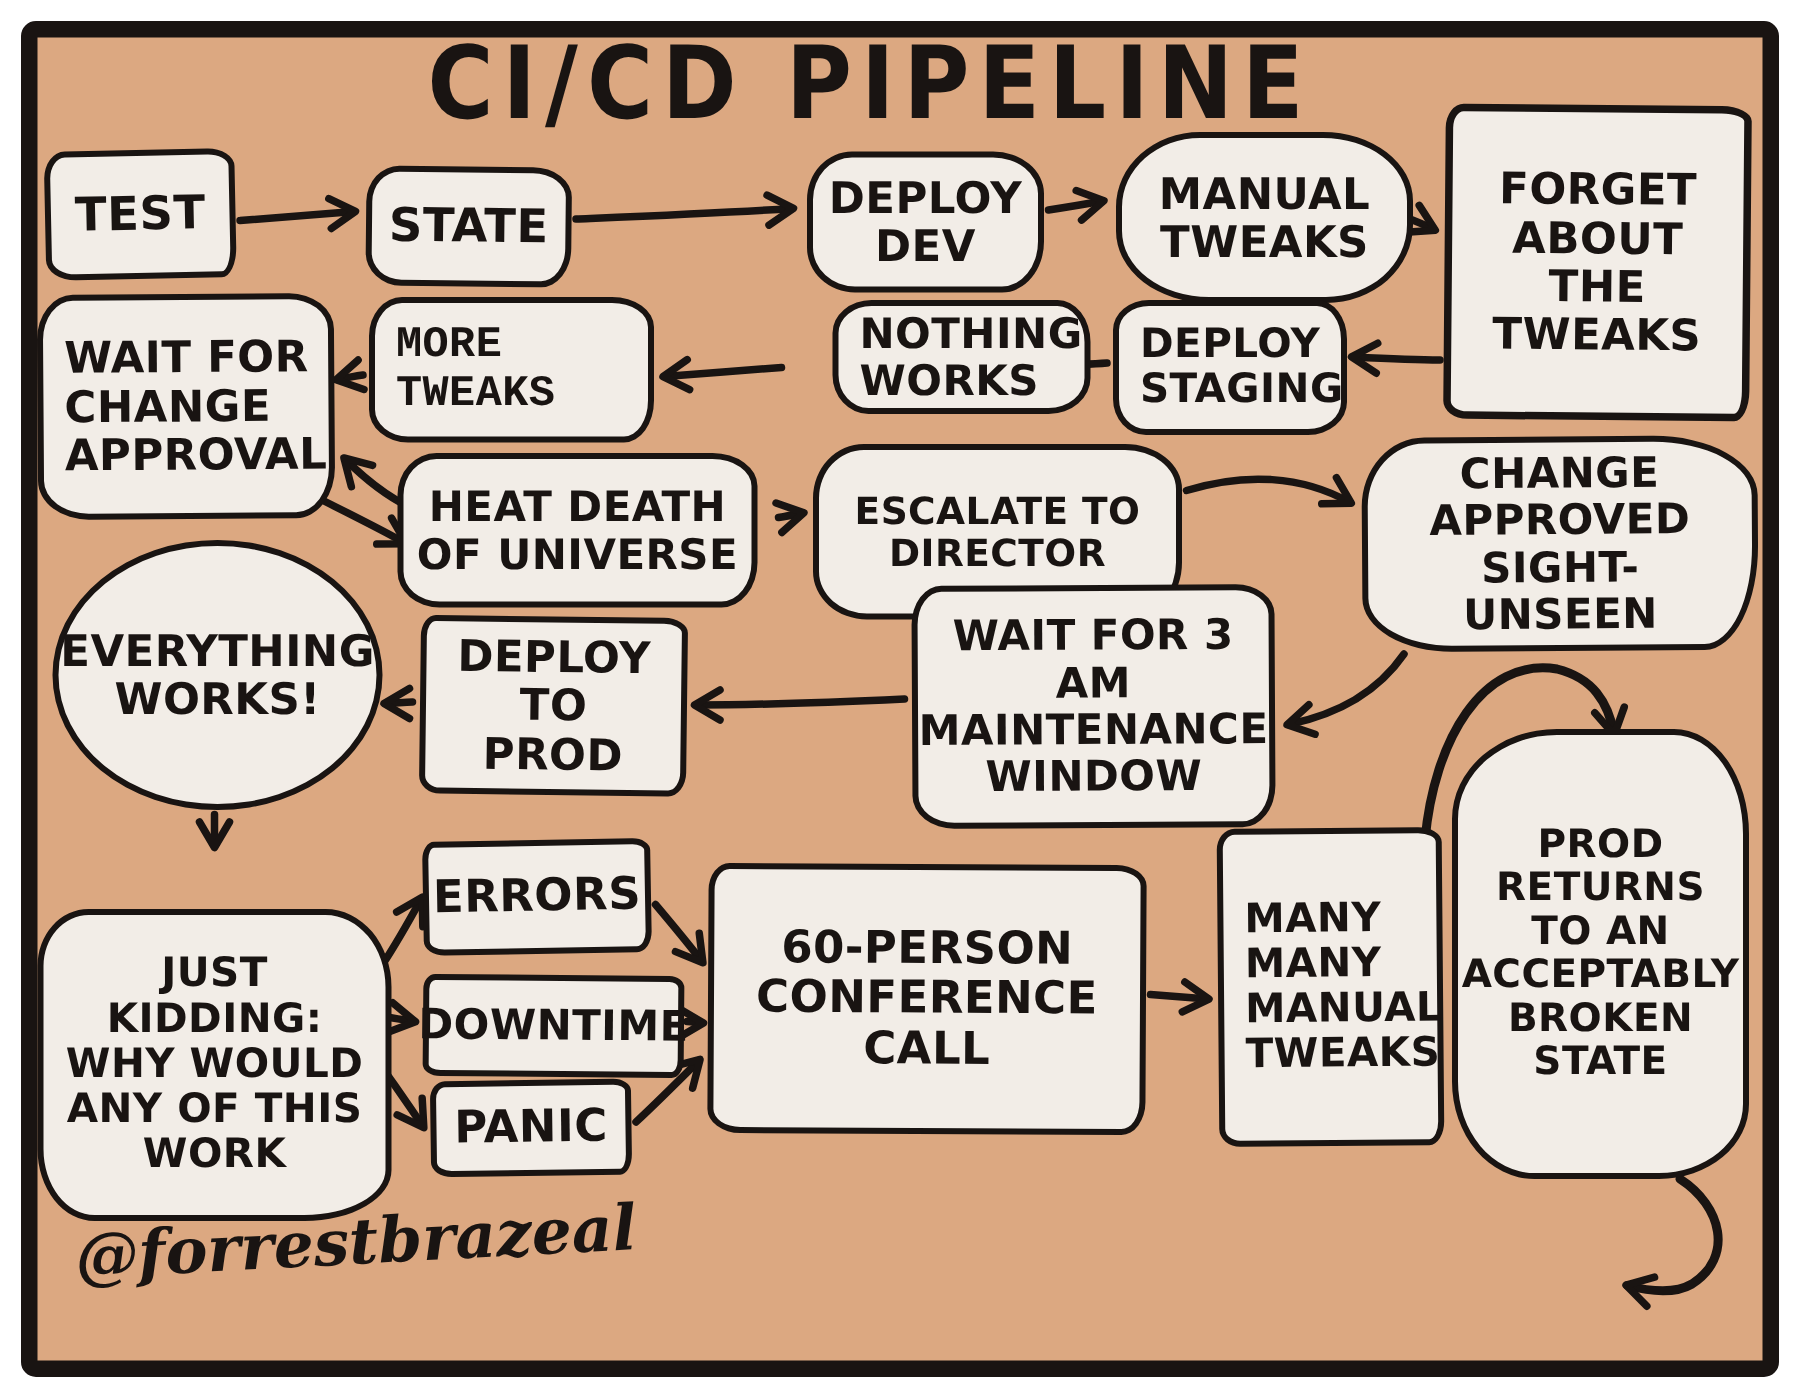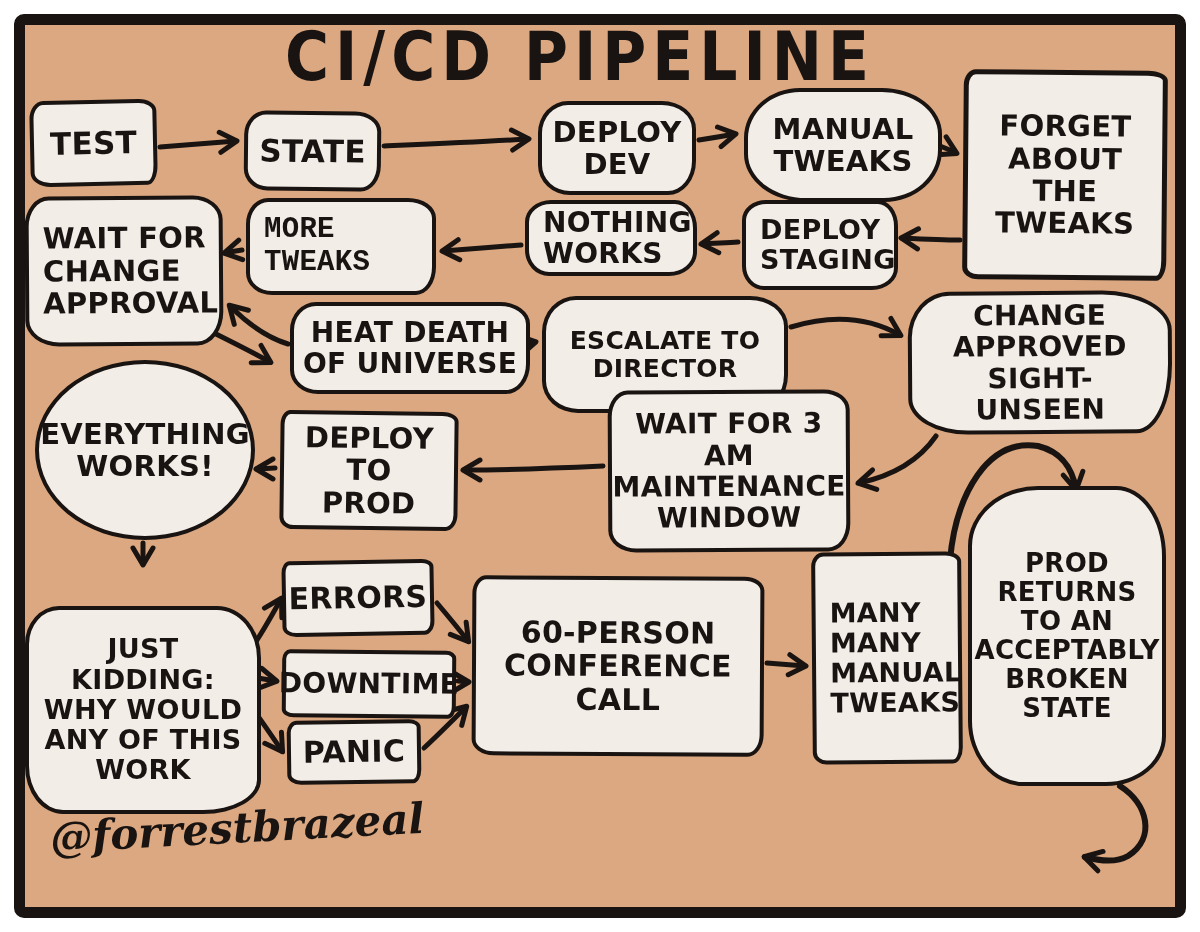--- a/index.html
+++ b/index.html
@@ -42,23 +42,23 @@
     white-space:pre;
   }
   
   .n-test{left:30px;top:100px;width:127px;height:86px;font-size:31px;border-radius:14px 18px 10px 20px/18px 12px 20px 14px;transform:rotate(-1.2deg);}
   .n-build{left:244px;top:111px;width:137px;height:80px;font-size:31px;border-radius:22px 26px 20px 24px/24px 20px 26px 22px;transform:rotate(.6deg);}
   .n-deploy-dev{left:538px;top:101px;width:158px;height:94px;font-size:29px;border-radius:30px 34px 28px 32px/32px 28px 34px 30px;}
   .n-manual-tweaks{left:744px;top:88px;width:198px;height:114px;font-size:29px;border-radius:56px 60px 58px 62px/50px 46px 52px 48px;}
   .n-forget{left:963px;top:70px;width:204px;height:210px;font-size:29px;border-radius:12px 20px 10px 16px/16px 10px 20px 12px;transform:rotate(.5deg);border-width:5px;}
   .n-wait-change{left:25px;top:196px;width:198px;height:150px;font-size:29px;border-radius:24px 30px 26px 34px/30px 24px 34px 26px;transform:rotate(-.4deg);}
   .n-more-tweaks{left:246px;top:198px;width:190px;height:97px;font-size:29px;border-radius:22px 28px 20px 26px/26px 20px 28px 22px;font-family:Liberation Mono, monospace;}
-  .n-nothing-works{left:525px;top:200px;width:172px;height:76px;font-size:28px;border-radius:26px 22px 28px 24px/22px 28px 24px 26px;}
+  .n-nothing-works{left:555px;top:200px;width:172px;height:76px;font-size:28px;border-radius:26px 22px 28px 24px/22px 28px 24px 26px;}
   .n-deploy-staging{left:742px;top:200px;width:156px;height:90px;font-size:27px;border-radius:24px 20px 26px 22px/20px 26px 22px 24px;}
-  .n-heat-death{left:290px;top:302px;width:240px;height:92px;font-size:28px;border-radius:26px 30px 24px 28px/28px 22px 30px 24px;}
+  .n-heat-death{left:265px;top:302px;width:240px;height:103px;font-size:28px;border-radius:26px 30px 24px 28px/28px 22px 30px 24px;}
   .n-escalate{left:542px;top:296px;width:246px;height:117px;font-size:25px;border-radius:34px 38px 32px 36px/36px 30px 38px 32px;}
   .n-change-approved{left:908px;top:291px;width:264px;height:143px;font-size:28px;border-radius:42px 70px 36px 60px/46px 40px 70px 36px;transform:rotate(-.4deg);}
   .n-everything{left:35px;top:360px;width:220px;height:180px;font-size:29px;border-radius:50%;}
   .n-deploy-prod{left:280px;top:411px;width:178px;height:119px;font-size:29px;border-radius:10px 16px 12px 14px/14px 10px 16px 12px;transform:rotate(.7deg);}
   .n-wait-3am{left:608px;top:390px;width:242px;height:162px;font-size:28px;border-radius:20px 26px 22px 28px/26px 20px 28px 22px;transform:rotate(-.3deg);}
   .n-prod-returns{left:968px;top:486px;width:198px;height:300px;font-size:26px;border-radius:70px 50px 60px 55px/60px 70px 50px 65px;}
   .n-just-kidding{left:25px;top:570px;width:236px;height:208px;font-size:27px;border-radius:34px 44px 58px 38px/38px 52px 34px 48px;margin-top:36px;}
   .n-errors{left:282px;top:560px;width:152px;height:76px;font-size:30px;border-radius:8px 12px 10px 14px/12px 8px 14px 10px;transform:rotate(-1deg);}
   .n-downtime{left:282px;top:650px;width:174px;height:68px;font-size:28px;border-radius:8px 10px 8px 12px/10px 8px 12px 8px;transform:rotate(.5deg);}
   .n-panic{left:287px;top:720px;width:134px;height:64px;font-size:30px;border-radius:10px 12px 8px 14px/12px 8px 14px 10px;transform:rotate(-.8deg);}

